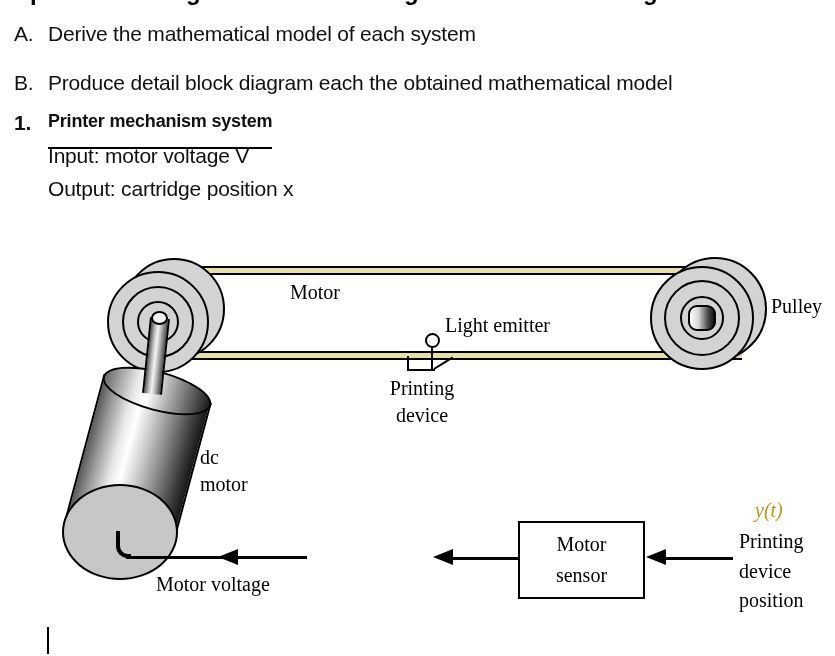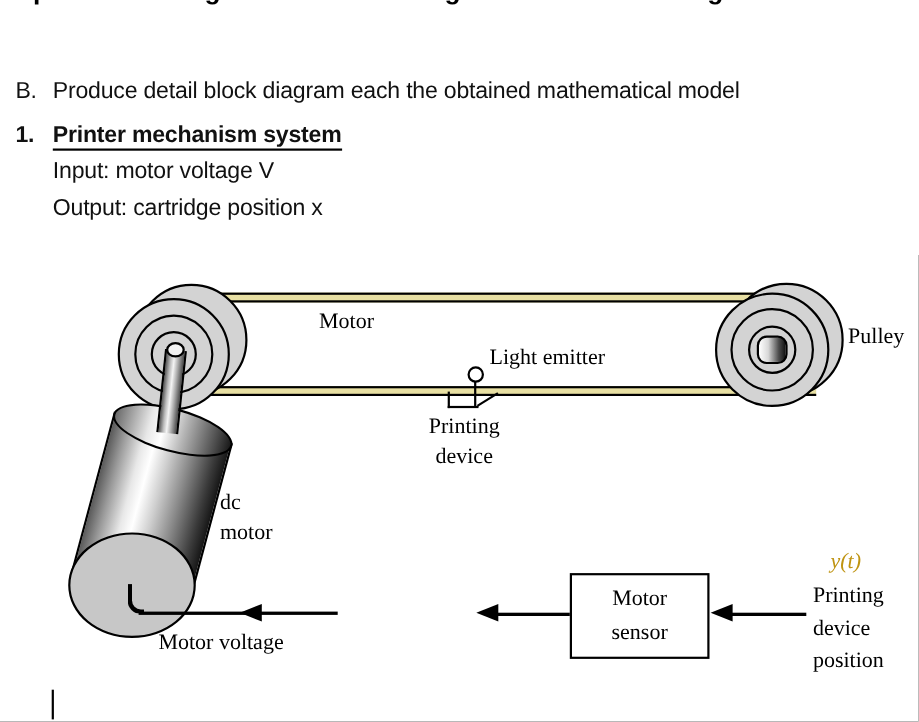--- a/index.html
+++ b/index.html
@@ -10,22 +10,22 @@
   }
   
   .crop-line { position:absolute; left:0; top:0; width:835px; height:8px; overflow:hidden; }
   .crop-line span {
     position:absolute; top:-22px; font:bold 24px "Liberation Sans", sans-serif; color:#000;
   }
   
   .task-row { position:absolute; left:14px; width:810px; font-size:21px; letter-spacing:-0.2px; }
   .task-row .marker { display:inline-block; width:34px; }
   .ex-number { position:absolute; left:14px; font-size:21px; font-weight:bold; letter-spacing:-0.2px; }
-  .ex-title  { position:absolute; left:48px; font-size:21px; font-weight:bold; letter-spacing:-0.2px;
-               border-bottom:2.5px solid #000; padding-bottom:0; }
+  .ex-title  { position:absolute; left:48px; font-size:18px; font-weight:bold; letter-spacing:-0.2px;
+               border-bottom:2.5px solid #000; padding-bottom:15px; }
   .ex-line   { position:absolute; left:48px; font-size:21px; letter-spacing:-0.2px; }
   
   .abs { position:absolute; }
   .serif-label { position:absolute; font-family:"Liberation Serif", serif; font-size:20px; color:#000; white-space:nowrap; }
   .belt-band { position:absolute; height:9px; background:#E8E0A3; border-top:2px solid #000; border-bottom:2px solid #000; }
   .disk { position:absolute; border-radius:50%; background:#D3D3D3; border:2px solid #000; }
   .disk.ring { background:#D3D3D3; }
   .hub {
     position:absolute; border:2px solid #000; border-radius:9px;
     background:linear-gradient(90deg,#ffffff 0%,#d8d8d8 35%,#4a4a4a 75%,#111 100%);
@@ -80,20 +80,23 @@
 
 <div class="page">
 
   <div class="crop-line">
     <span style="left:30px">p</span>
     <span style="left:186px">g</span>
     <span style="left:404px">g</span>
     <span style="left:643px">g</span>
   </div>
 
+  <div class="task-row" style="top:22px">
+    <span class="marker">A.</span><span>Derive the mathematical model of each system</span>
+  </div>
   <div class="task-row" style="top:71px">
     <span class="marker">B.</span><span>Produce detail block diagram each the obtained mathematical model</span>
   </div>
 
   <div class="ex-number" style="top:111px">1.</div>
   <div class="ex-title" style="top:111px">Printer mechanism system</div>
   <div class="ex-line" style="top:144px">Input: motor voltage V</div>
   <div class="ex-line" style="top:177px">Output: cartridge position x</div>
 
   <div class="abs" style="left:0;top:0;width:835px;height:656px;pointer-events:none">
@@ -134,21 +137,21 @@
     <div class="hline" style="left:407px; top:369px; width:28px; height:2px"></div>
     <div class="bracket-diag"></div>
 
     <div class="serif-label" style="left:290px; top:281px">Motor</div>
     <div class="serif-label" style="left:771px; top:295px">Pulley</div>
     <div class="serif-label" style="left:445px; top:314px">Light emitter</div>
     <div class="serif-label" style="left:385px; top:377px; width:74px; text-align:center">Printing</div>
     <div class="serif-label" style="left:385px; top:404px; width:74px; text-align:center">device</div>
     <div class="serif-label" style="left:200px; top:446px">dc</div>
     <div class="serif-label" style="left:200px; top:473px">motor</div>
-    <div class="serif-label" style="left:144px; top:573px">Motor voltage</div>
+    <div class="serif-label" style="left:156px; top:573px">Motor voltage</div>
 
     <div class="block-box" style="left:518px; top:521px; width:127px; height:78px">
       <span>Motor</span>
       <span>sensor</span>
     </div>
 
     <div class="hline" style="left:450px; top:557px; width:68px"></div>
     <div class="arrow-left" style="left:433px; top:549px"></div>
 
     <div class="hline" style="left:665px; top:557px; width:68px"></div>

